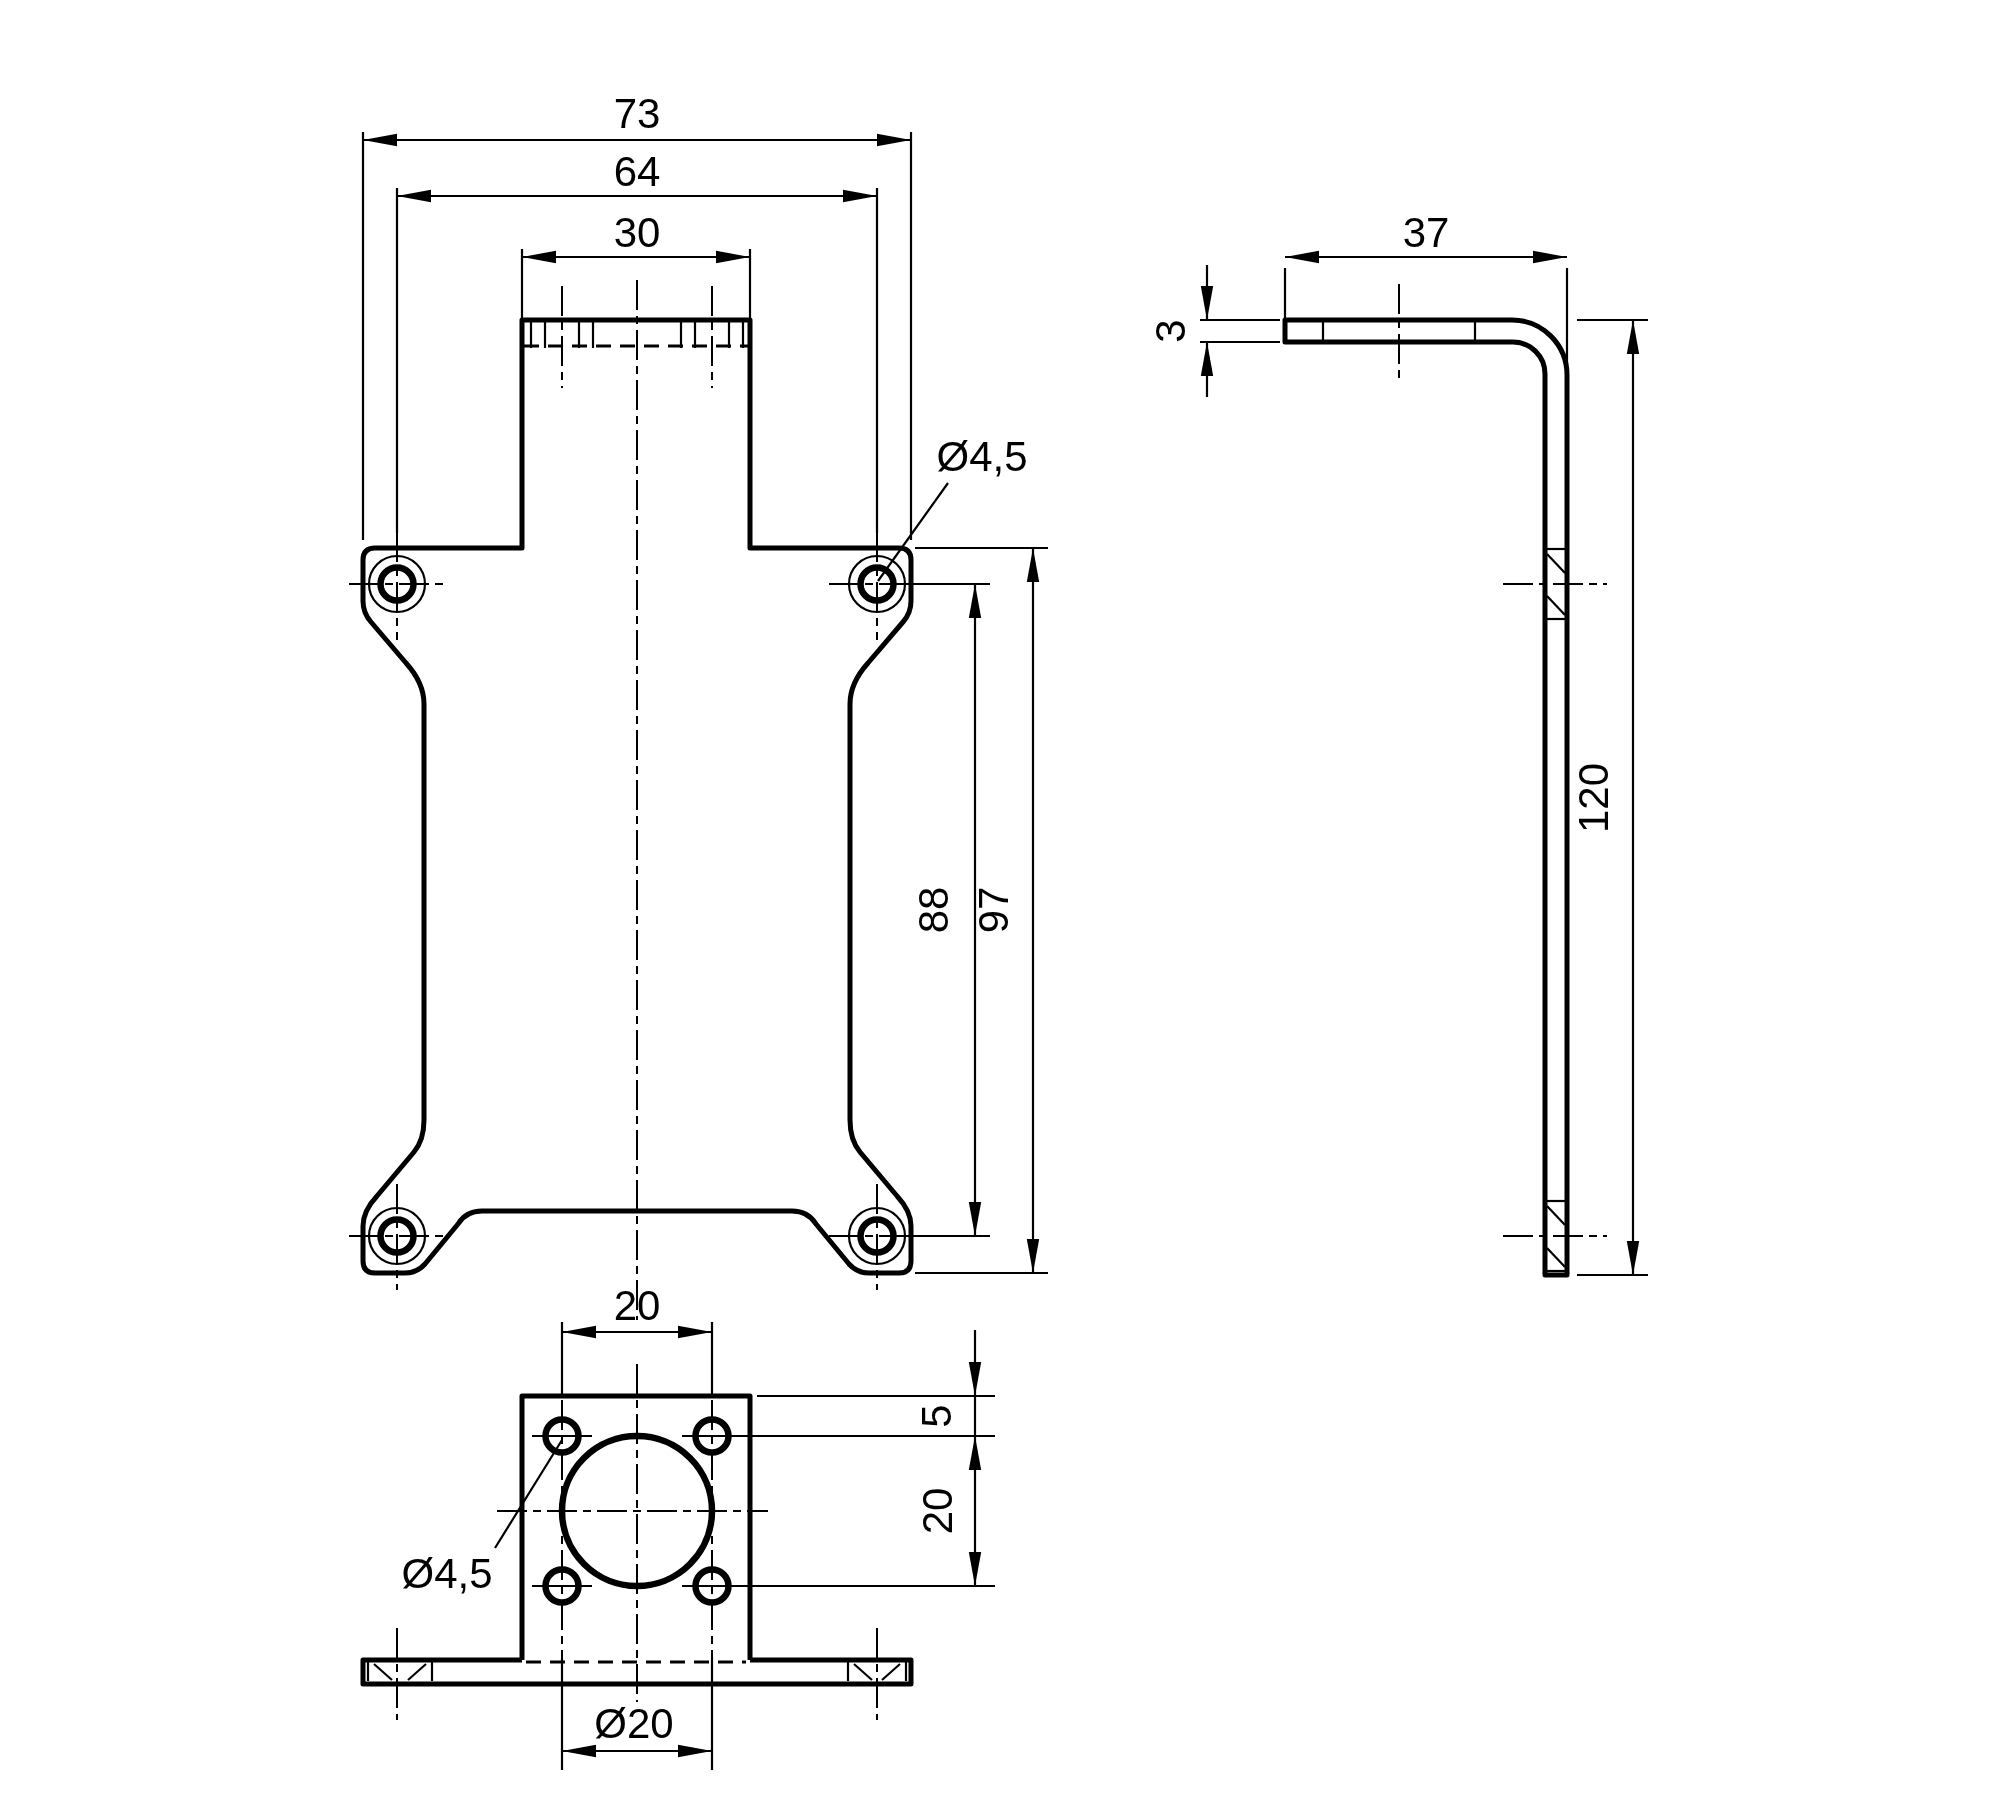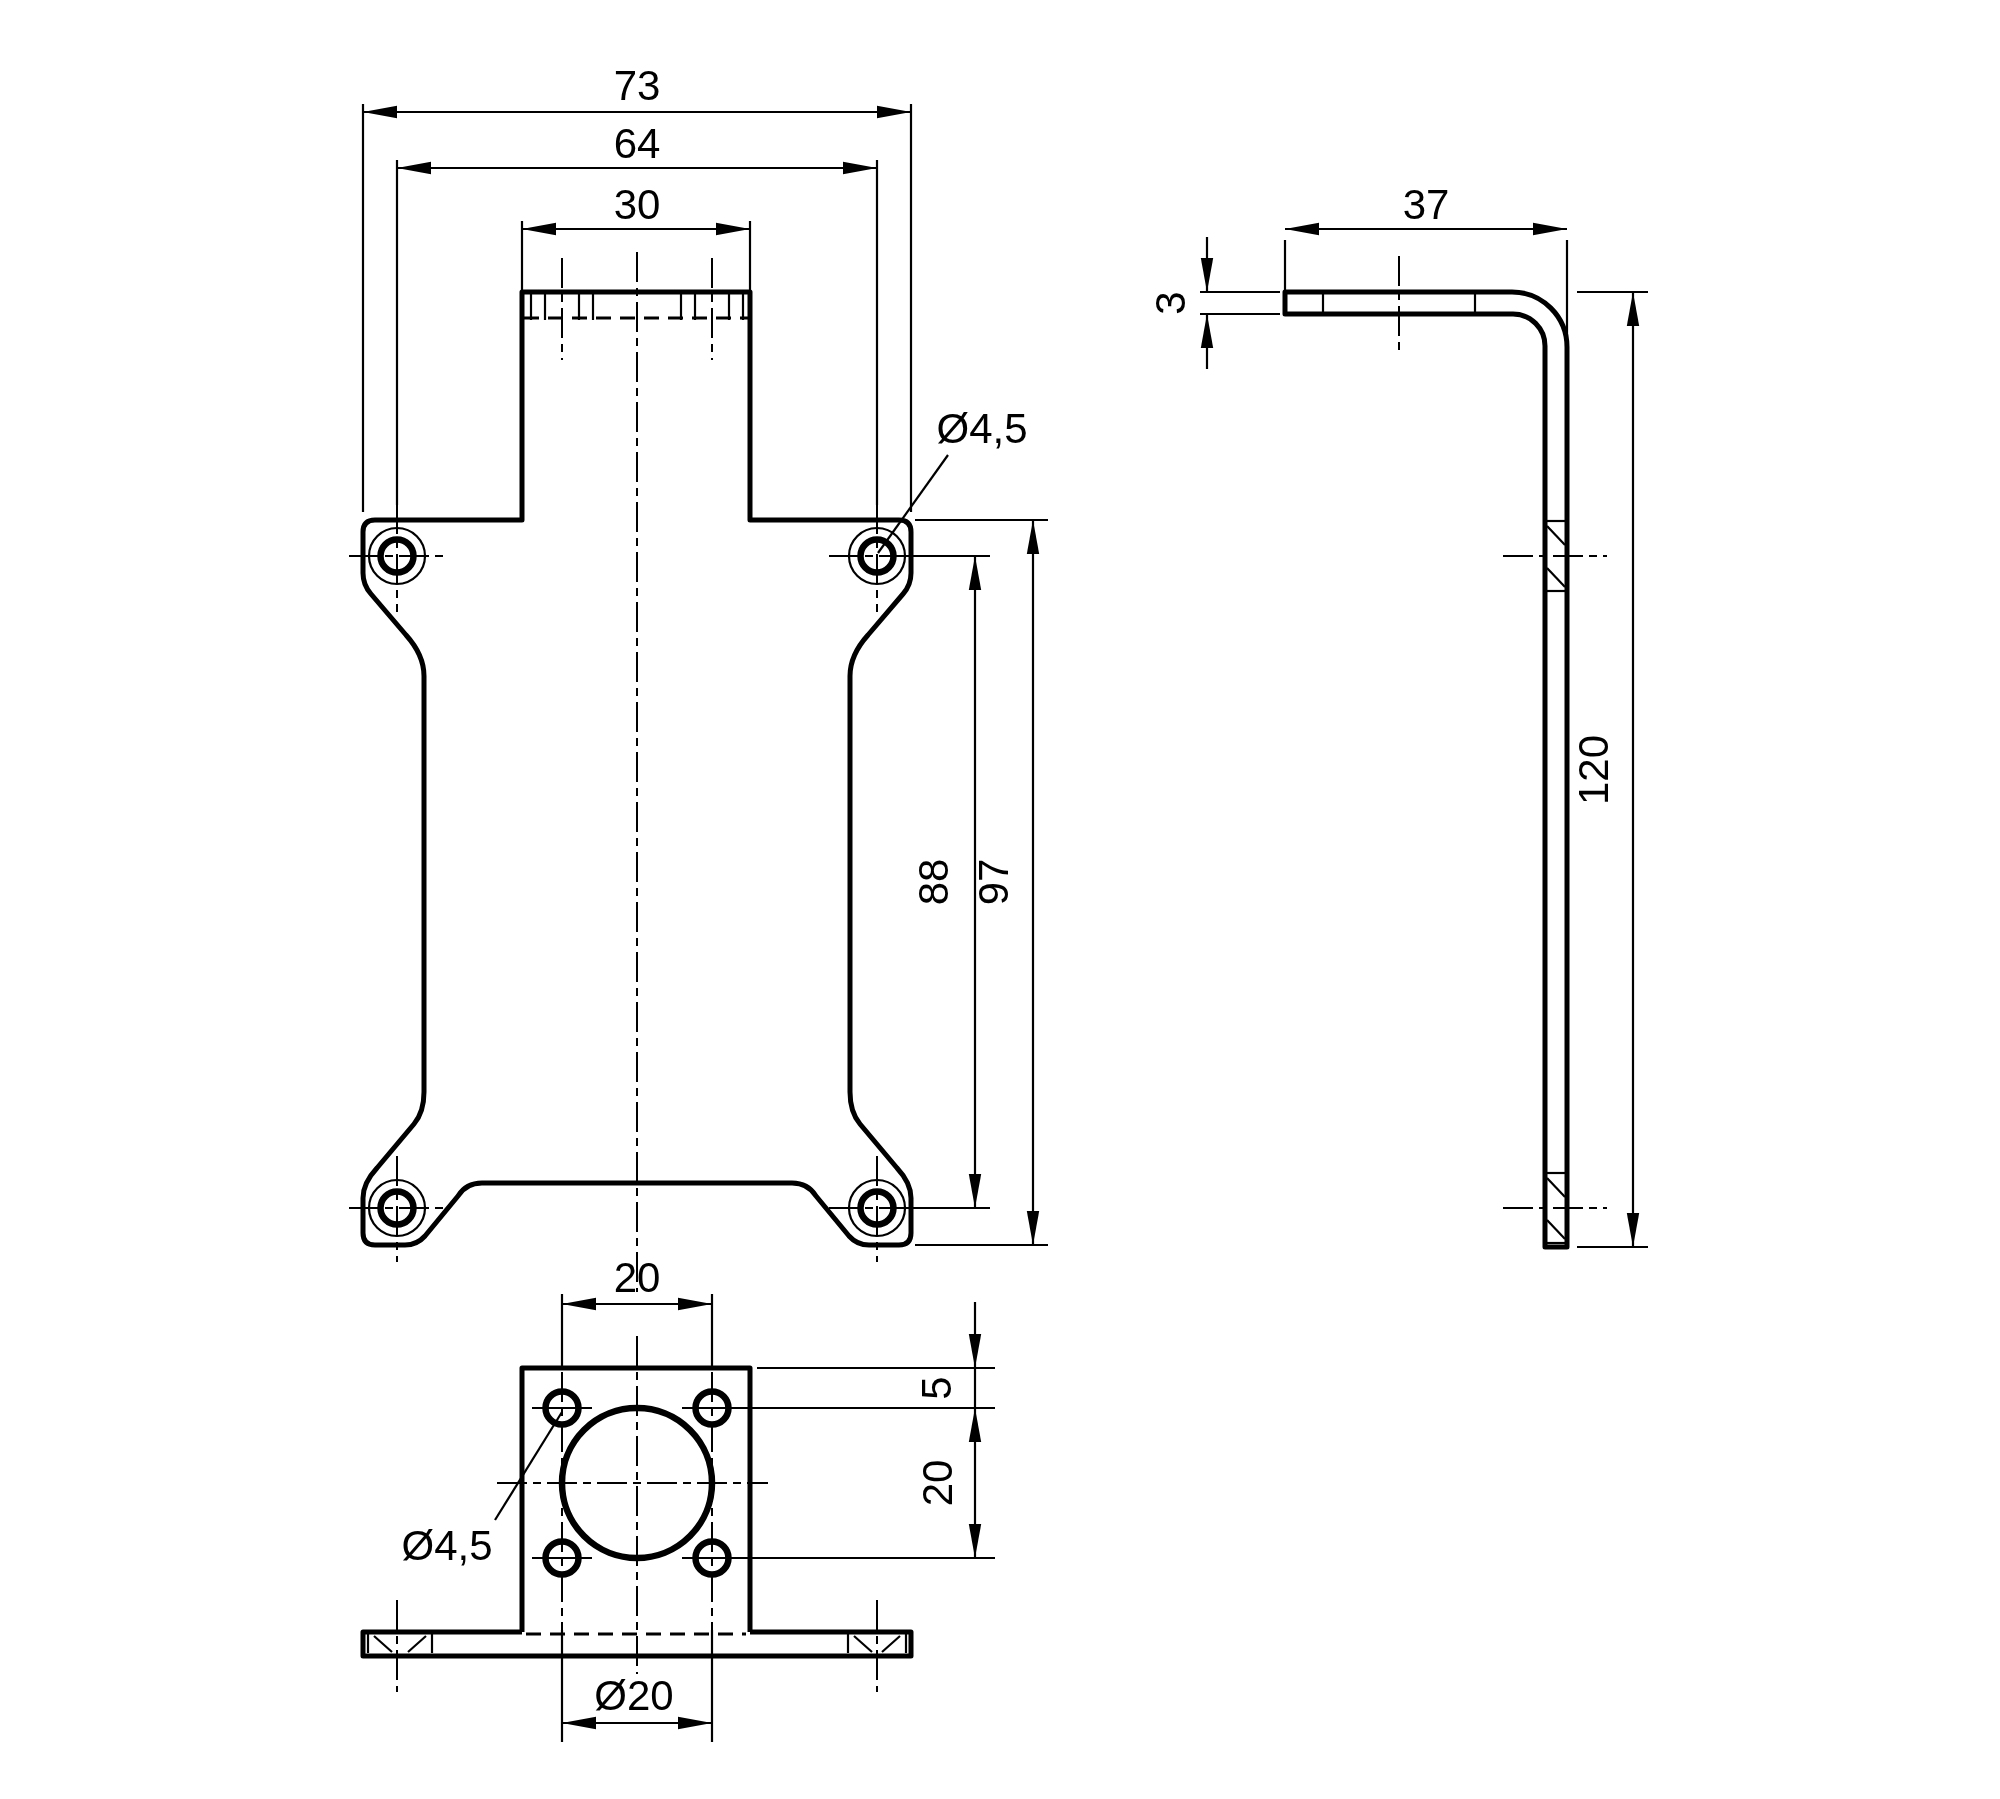--- a/index.html
+++ b/index.html
@@ -1,17 +1,17 @@
 <!DOCTYPE html>
 <html><head>
 <meta charset="utf-8">
 <style>
   html,body{margin:0;padding:0;background:#fff;}
   body{width:2000px;height:1799px;position:relative;font-family:"Liberation Sans",sans-serif;}
-  #canvas{position:absolute;inset:0;}
+  #canvas{position:absolute;inset:0;margin-top:28px;}
   svg{display:block;}
   .outline{fill:none;stroke:#000;stroke-width:5;stroke-linejoin:round;}
   .thin{fill:none;stroke:#000;stroke-width:2.2;}
   .hid{fill:none;stroke:#000;stroke-width:2.8;stroke-dasharray:15 9;}
   .cl{fill:none;stroke:#000;stroke-width:2;stroke-dasharray:30 6 8 6;}
   .boldc{fill:none;stroke:#000;stroke-width:6.5;}
   .ah{fill:#000;stroke:none;}
   text{font-family:"Liberation Sans",sans-serif;font-size:42px;fill:#000;}
   .mid{text-anchor:middle;}
 </style>

